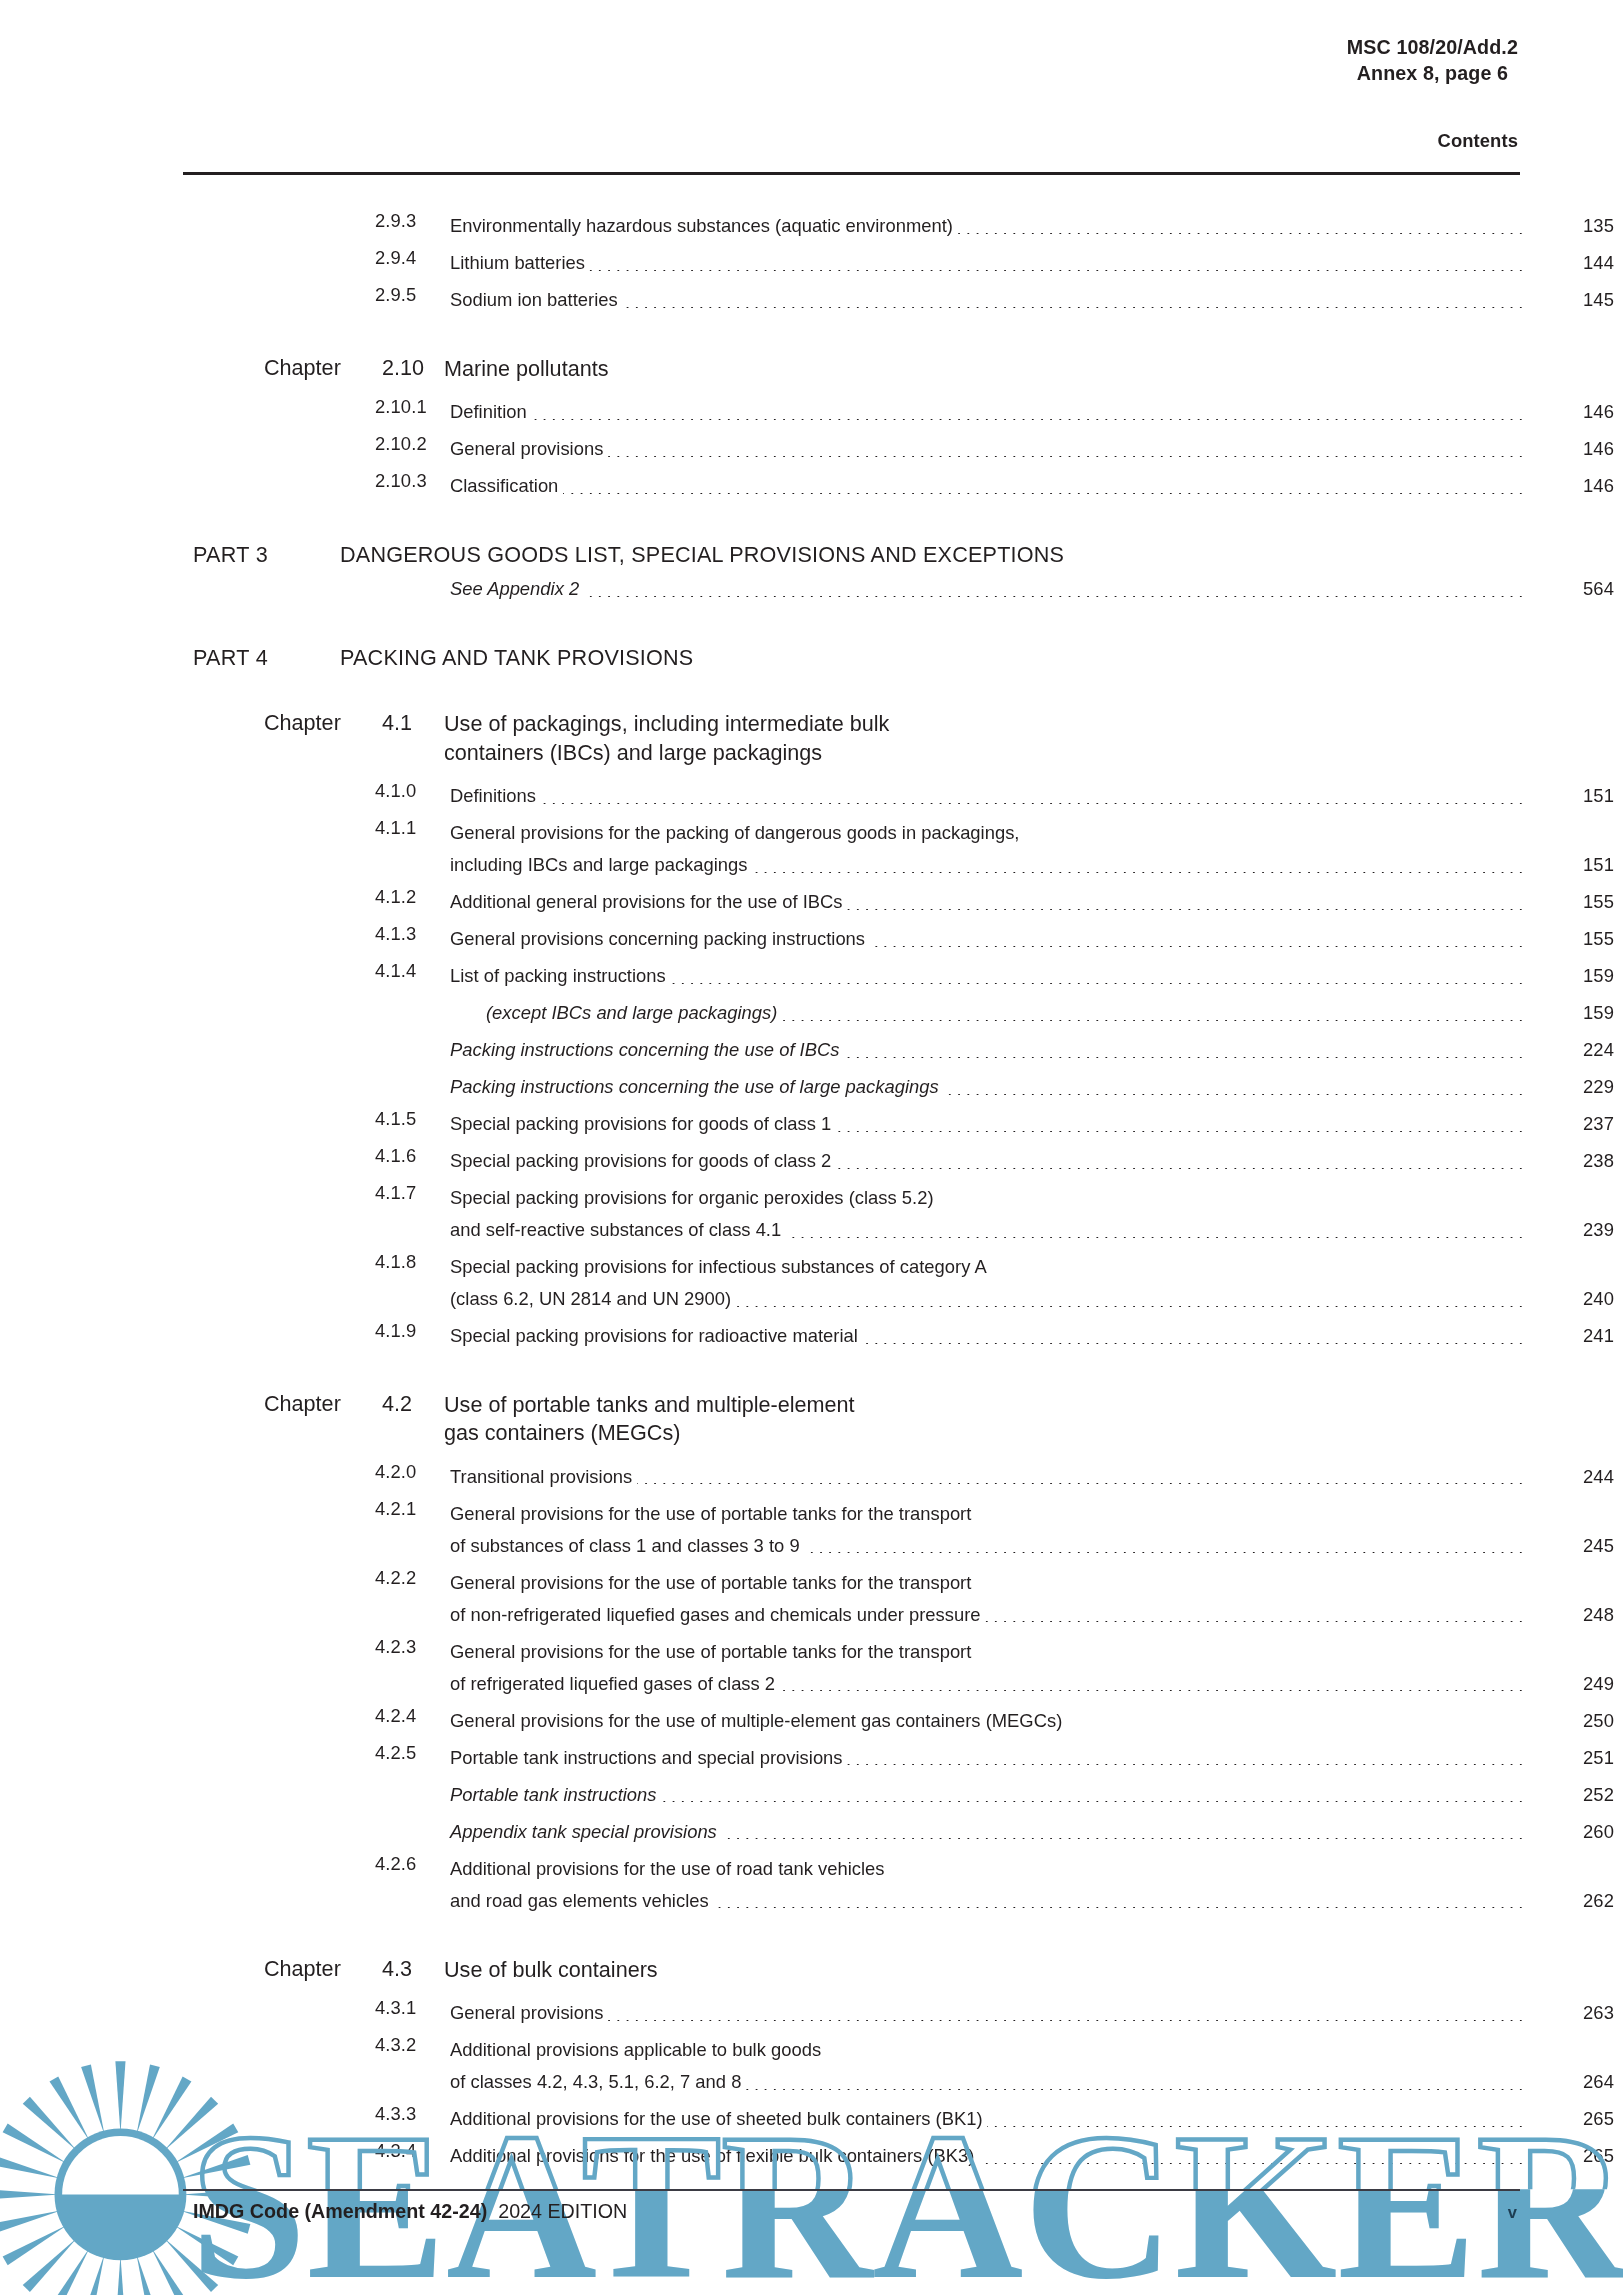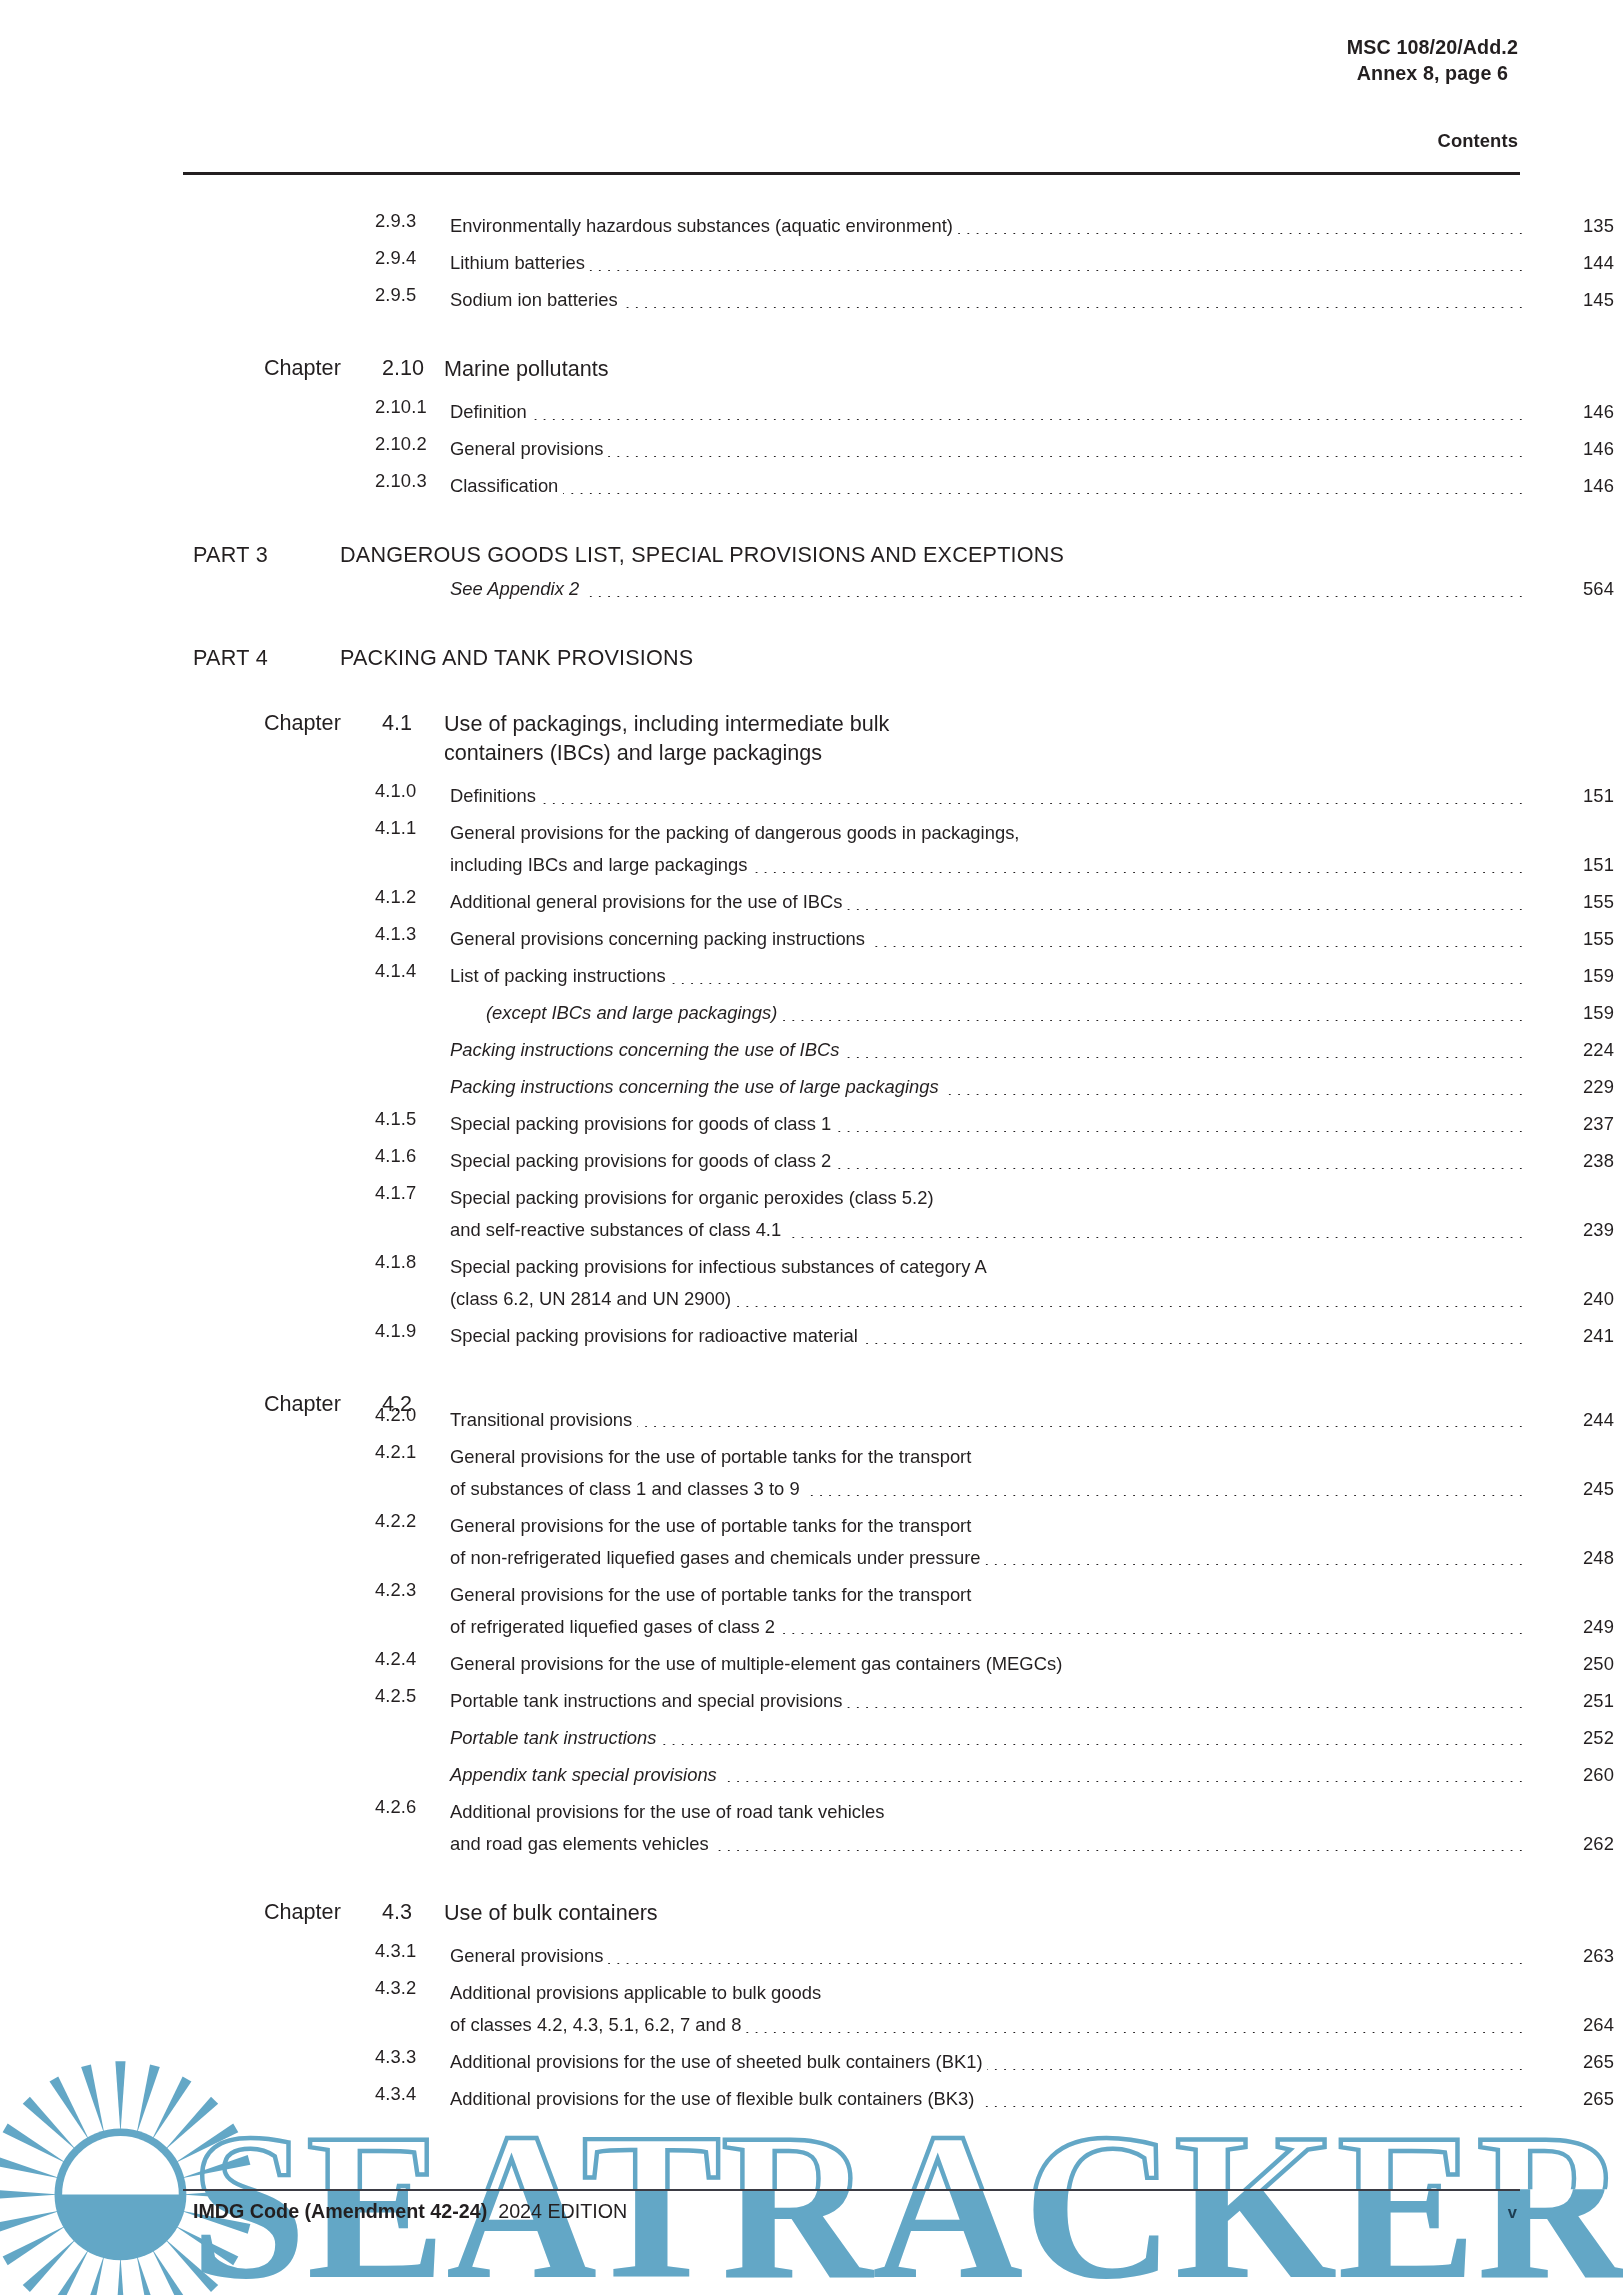--- a/index.html
+++ b/index.html
@@ -391,20 +391,22 @@
       <div class="entry">
         <span class="num">4.1.9</span>
         <div class="body">
           <div class="tline"><span class="txt">Special packing provisions for radioactive material</span><span class="leader">................................................................................................................................................................................................................................................</span><span class="pageno">241</span></div>
         </div>
       </div>
       <div style="height: 39px;"></div>
       <div class="row chap-row">
         <span class="word">Chapter</span>
         <span class="num">4.2</span>
+        <div class="ttl">Use of portable tanks and multiple-element
+gas containers (MEGCs)</div>
       </div>
       <div style="height: 12.7px;"></div>
       <div class="entry">
         <span class="num">4.2.0</span>
         <div class="body">
           <div class="tline"><span class="txt">Transitional provisions</span><span class="leader">................................................................................................................................................................................................................................................</span><span class="pageno">244</span></div>
         </div>
       </div>
       <div style="height: 5px;"></div>
       <div class="entry">

